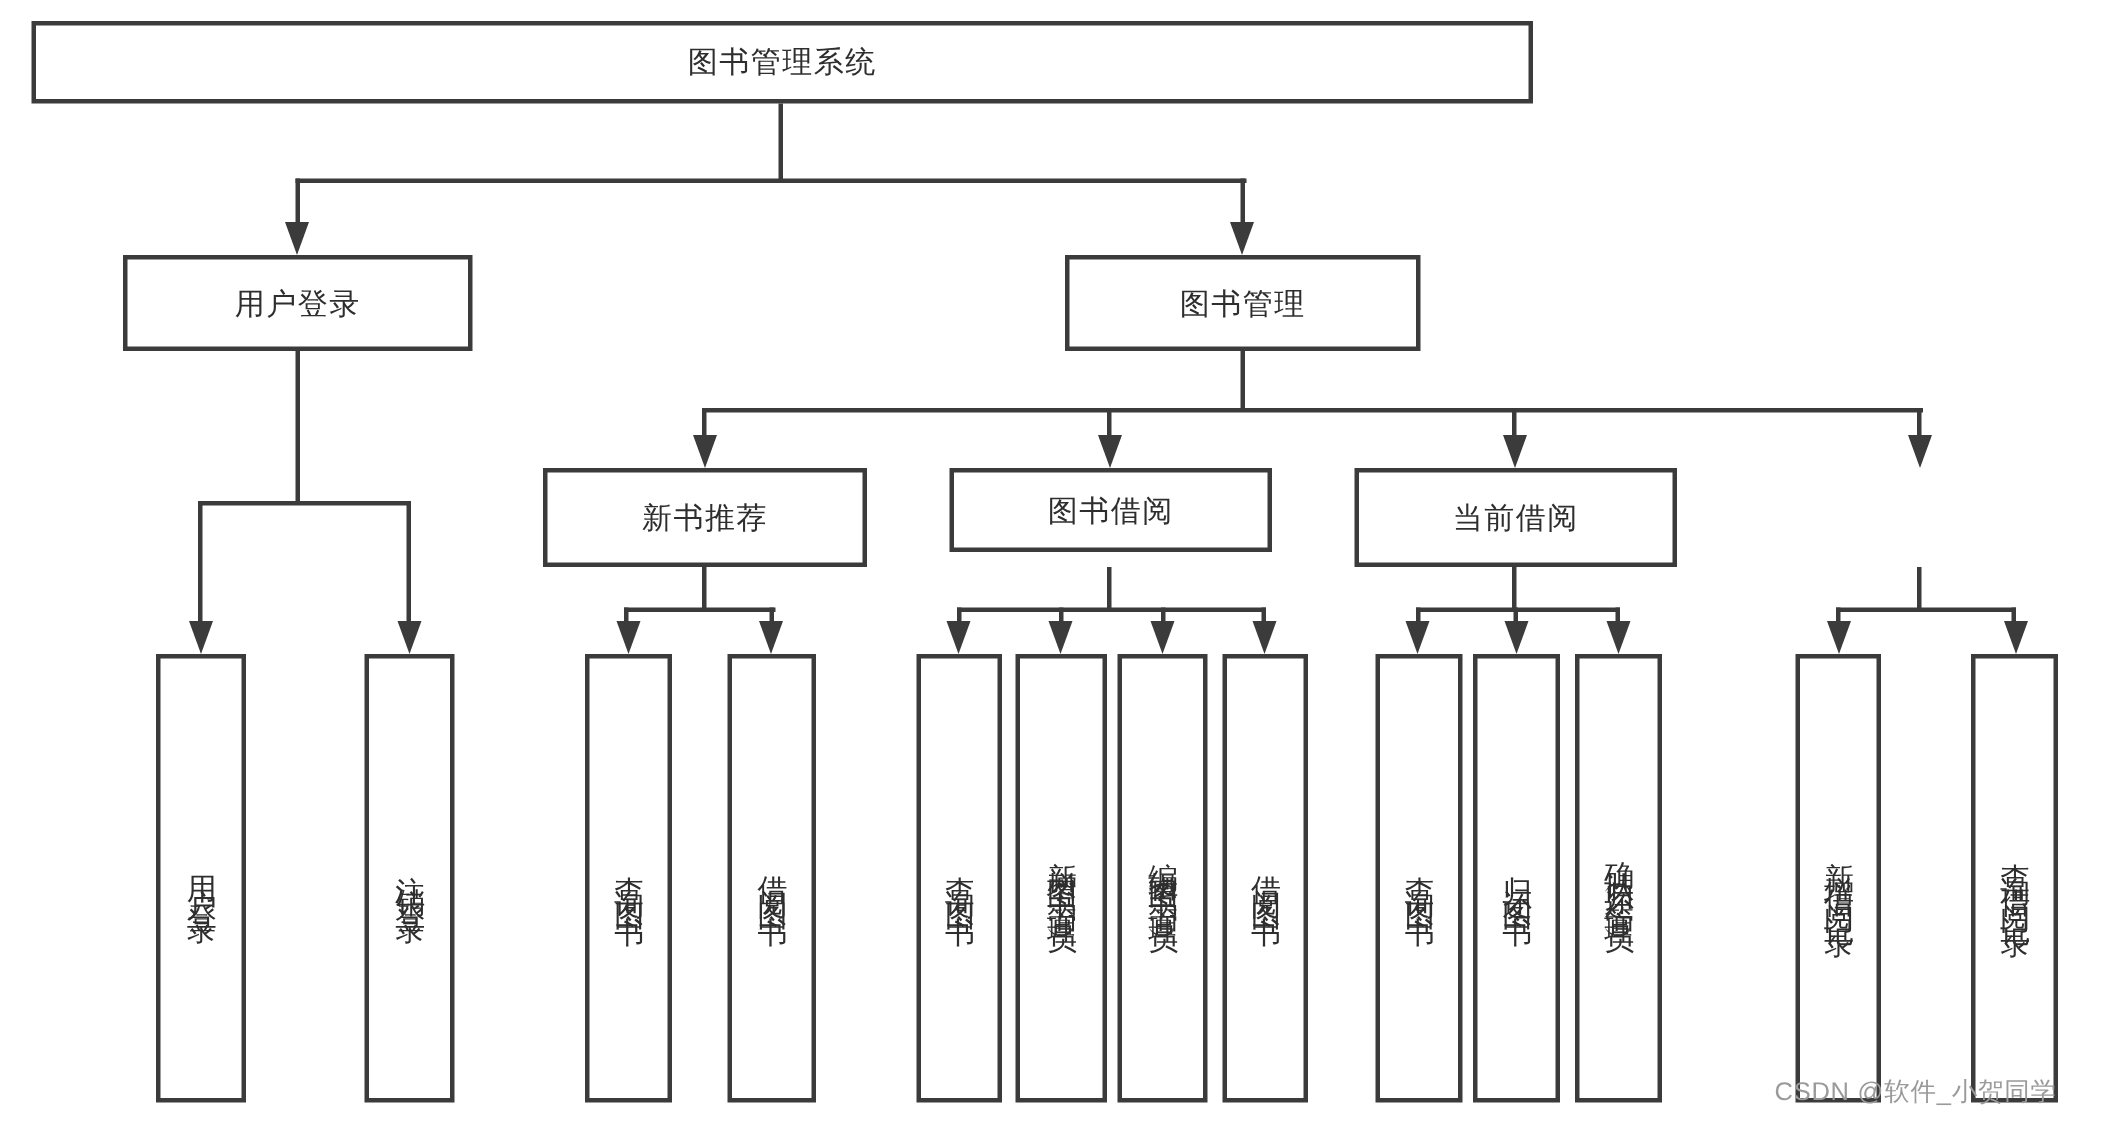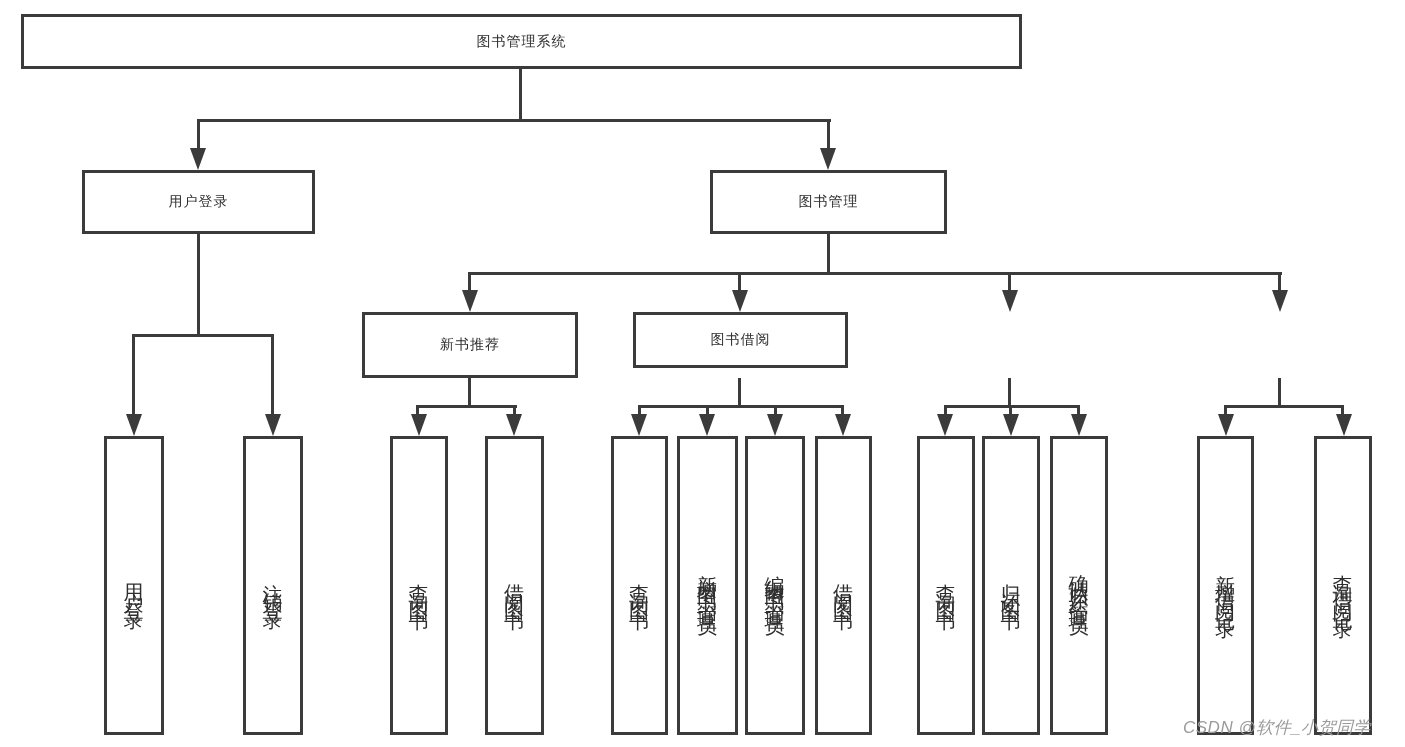--- a/index.html
+++ b/index.html
@@ -14,21 +14,21 @@
     position:absolute;
     box-sizing:border-box;
     border:3px solid #3b3b3b;
     background:#ffffff;
     display:flex;
     align-items:center;
     justify-content:center;
     z-index:2;
   }
   .hlabel{
-    font-size:14px;
+    font-size:20px;
     color:#2e2e2e;
     letter-spacing:1px;
     white-space:nowrap;
   }
   .vlabel{
     writing-mode:vertical-rl;
     text-orientation:mixed;
     font-size:20px;
     line-height:1;
     letter-spacing:9px;
@@ -50,21 +50,20 @@
     z-index:1;
   }
   .watermark{
     position:absolute;
     left:1183px;top:716px;
     font-size:17px;
     color:#9a9a9a;
     letter-spacing:0.5px;
     white-space:nowrap;
     z-index:3;
-    font-style:italic;
   }
 </style>
 </head>
 <body>
 
 <div class="stage">
 
   <div class="vline" style="left:519px;top:68px;height:53px"></div>
   <div class="hline" style="left:197px;top:119px;width:634px"></div>
   <div class="vline" style="left:197px;top:119px;height:31px"></div>
@@ -134,20 +133,23 @@
   <div class="box" style="left:710px;top:170px;width:237px;height:64px">
     <span class="hlabel">图书管理</span>
   </div>
 
   <div class="box" style="left:362px;top:312px;width:216px;height:66px">
     <span class="hlabel">新书推荐</span>
   </div>
   <div class="box" style="left:633px;top:312px;width:215px;height:56px">
     <span class="hlabel">图书借阅</span>
   </div>
+  <div class="box" style="left:903px;top:312px;width:215px;height:66px">
+    <span class="hlabel">当前借阅</span>
+  </div>
 
   <div class="box" style="left:104px;top:436px;width:60px;height:299px">
     <span class="vlabel">用户登录</span>
   </div>
   <div class="box" style="left:243px;top:436px;width:60px;height:299px">
     <span class="vlabel">注销登录</span>
   </div>
 
   <div class="box" style="left:390px;top:436px;width:58px;height:299px">
     <span class="vlabel">查询图书</span>

